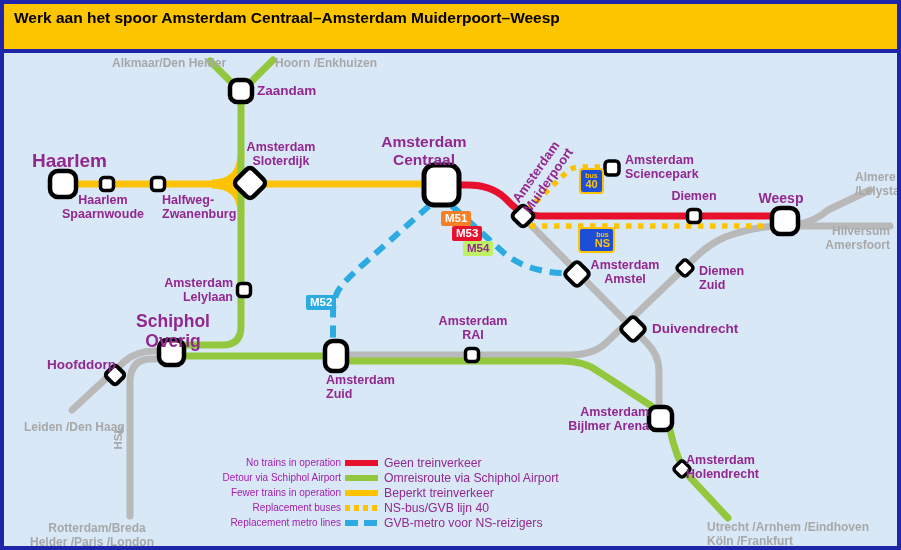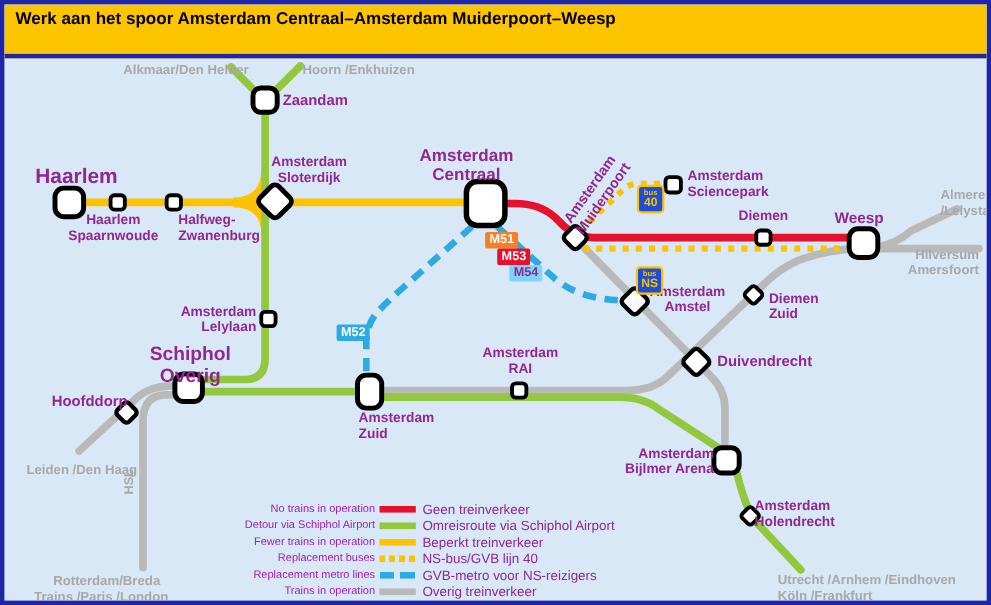--- a/index.html
+++ b/index.html
@@ -28,21 +28,21 @@
   .sz14{font-size:14px;}
   .sz13{font-size:13.5px;}
   .rot-muiderpoort{transform:translate(-50%,-50%) rotate(-55deg);text-align:center;font-size:13px;line-height:15px;}
   .rot-hsl{transform:translate(-50%,-50%) rotate(-90deg);font-size:11.5px;}
   .badge{
     position:absolute;color:#fff;font-weight:bold;font-size:11.5px;line-height:15px;
     padding:0 4px;border-radius:2px;
   }
   .badge.m51{background:#f58025;}
   .badge.m53{background:#e8112d;}
-  .badge.m54{background:#7dd3fc;color:#92278f;}
+  .badge.m54{background:#bef264;color:#92278f;}
   .badge.m52{background:#2cabe2;}
   .busbadge{
     position:absolute;width:21px;height:22px;background:#1d4ed8;border:2.5px solid #fdc300;
     border-radius:4px;color:#fdc300;text-align:center;font-weight:bold;
   }
   .busbadge .t{display:block;font-size:7px;line-height:7px;margin-top:2px;}
   .busbadge .n{display:block;font-size:11px;line-height:11px;}
   .legend{position:absolute;left:0;top:451px;width:680px;}
   .legend .row{display:flex;align-items:center;height:15px;}
   .legend .en{flex:0 0 337px;text-align:right;color:#a21caf;font-size:10px;}
@@ -155,37 +155,37 @@
   <div class="lbl" style="left:322px;top:369px;">Amsterdam
 Zuid</div>
   <div class="lbl r" style="left:229px;top:272px;">Amsterdam
 Lelylaan</div>
   <div class="lbl c sz17" style="left:169px;top:307px;">Schiphol
 Overig</div>
   <div class="lbl sz13" style="left:43px;top:354px;">Hoofddorp</div>
   <div class="lbl gray" style="left:20px;top:416px;">Leiden /Den Haag</div>
   <div class="lbl gray rot-hsl" style="left:114px;top:434px;">HSL</div>
   <div class="lbl gray c" style="left:93px;top:517px;">Rotterdam/Breda</div>
-  <div class="lbl gray c" style="left:88px;top:531px;">Trains /Paris /London</div>
+  <div class="lbl gray c" style="left:88px;top:531px;">Helder /Paris /London</div>
   <div class="lbl r" style="left:645px;top:401px;">Amsterdam
 Bijlmer Arena</div>
   <div class="lbl" style="left:682px;top:449px;">Amsterdam
 Holendrecht</div>
   <div class="lbl gray" style="left:703px;top:516px;">Utrecht /Arnhem /Eindhoven</div>
   <div class="lbl gray" style="left:703px;top:530px;">Köln /Frankfurt</div>
 
   <div class="badge m51" style="left:437px;top:207px;">M51</div>
   <div class="badge m53" style="left:448px;top:222px;">M53</div>
   <div class="badge m54" style="left:459px;top:237px;">M54</div>
   <div class="badge m52" style="left:302px;top:291px;">M52</div>
   <div class="busbadge" style="left:575px;top:164px;">
     <span class="t">bus</span>
     <span class="n">40</span>
   </div>
-  <div class="busbadge" style="left:574px;top:238px;">
+  <div class="busbadge" style="left:574px;top:223px;padding-left:12px;">
     <span class="t">bus</span>
     <span class="n">NS</span>
   </div>
 
   <div class="legend">
     <div class="row">
       <span class="en">No trains in operation</span>
       <span class="sw red"></span>
       <span class="nl">Geen treinverkeer</span>
     </div>
@@ -202,20 +202,15 @@
     <div class="row">
       <span class="en">Replacement buses</span>
       <span class="sw busdot"></span>
       <span class="nl">NS-bus/GVB lijn 40</span>
     </div>
     <div class="row">
       <span class="en">Replacement metro lines</span>
       <span class="sw metro"></span>
       <span class="nl">GVB-metro voor NS-reizigers</span>
     </div>
-    <div class="row">
-      <span class="en">Trains in operation</span>
-      <span class="sw gray"></span>
-      <span class="nl">Overig treinverkeer</span>
-    </div>
   </div>
 
 </div>
 
 </body></html>

